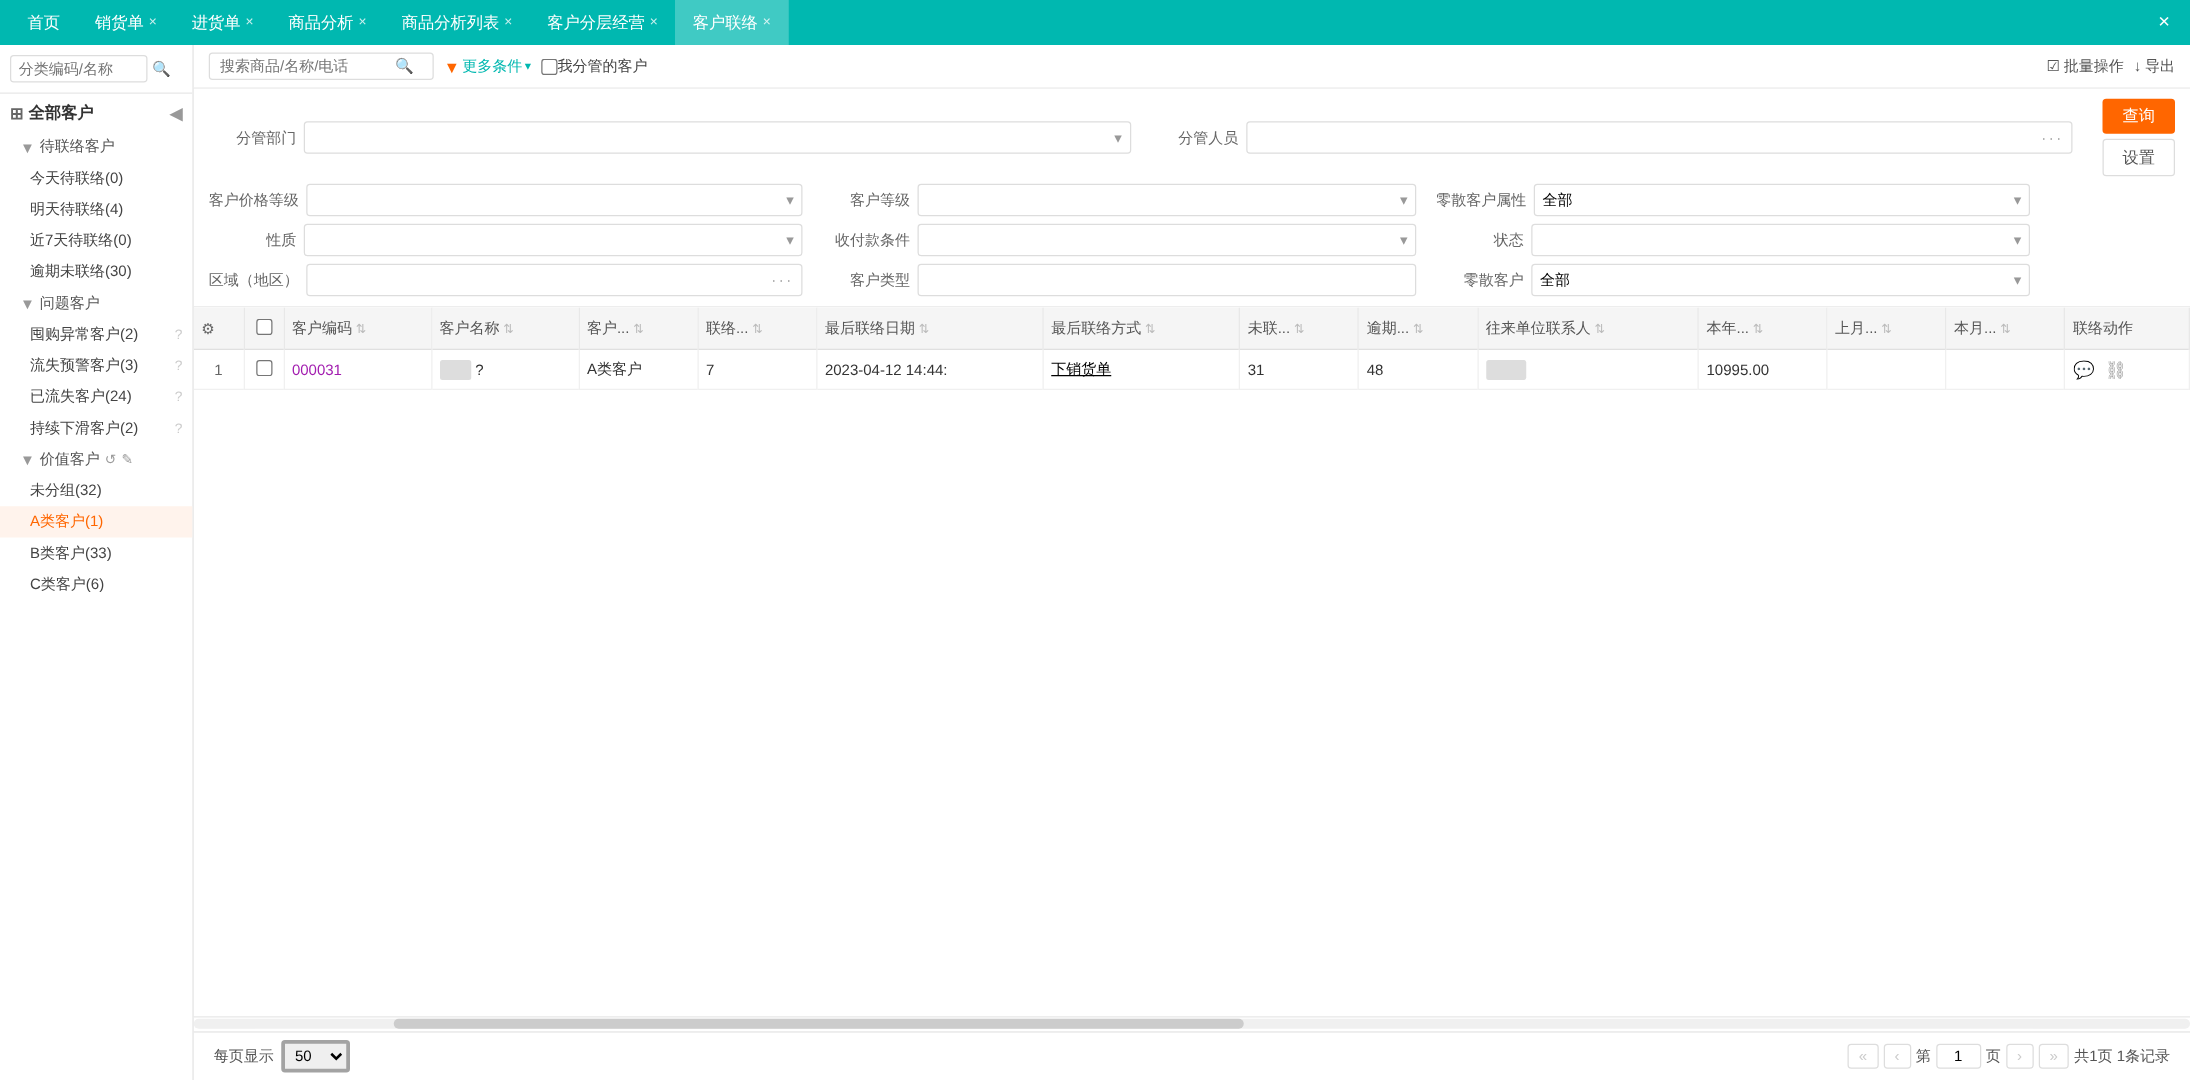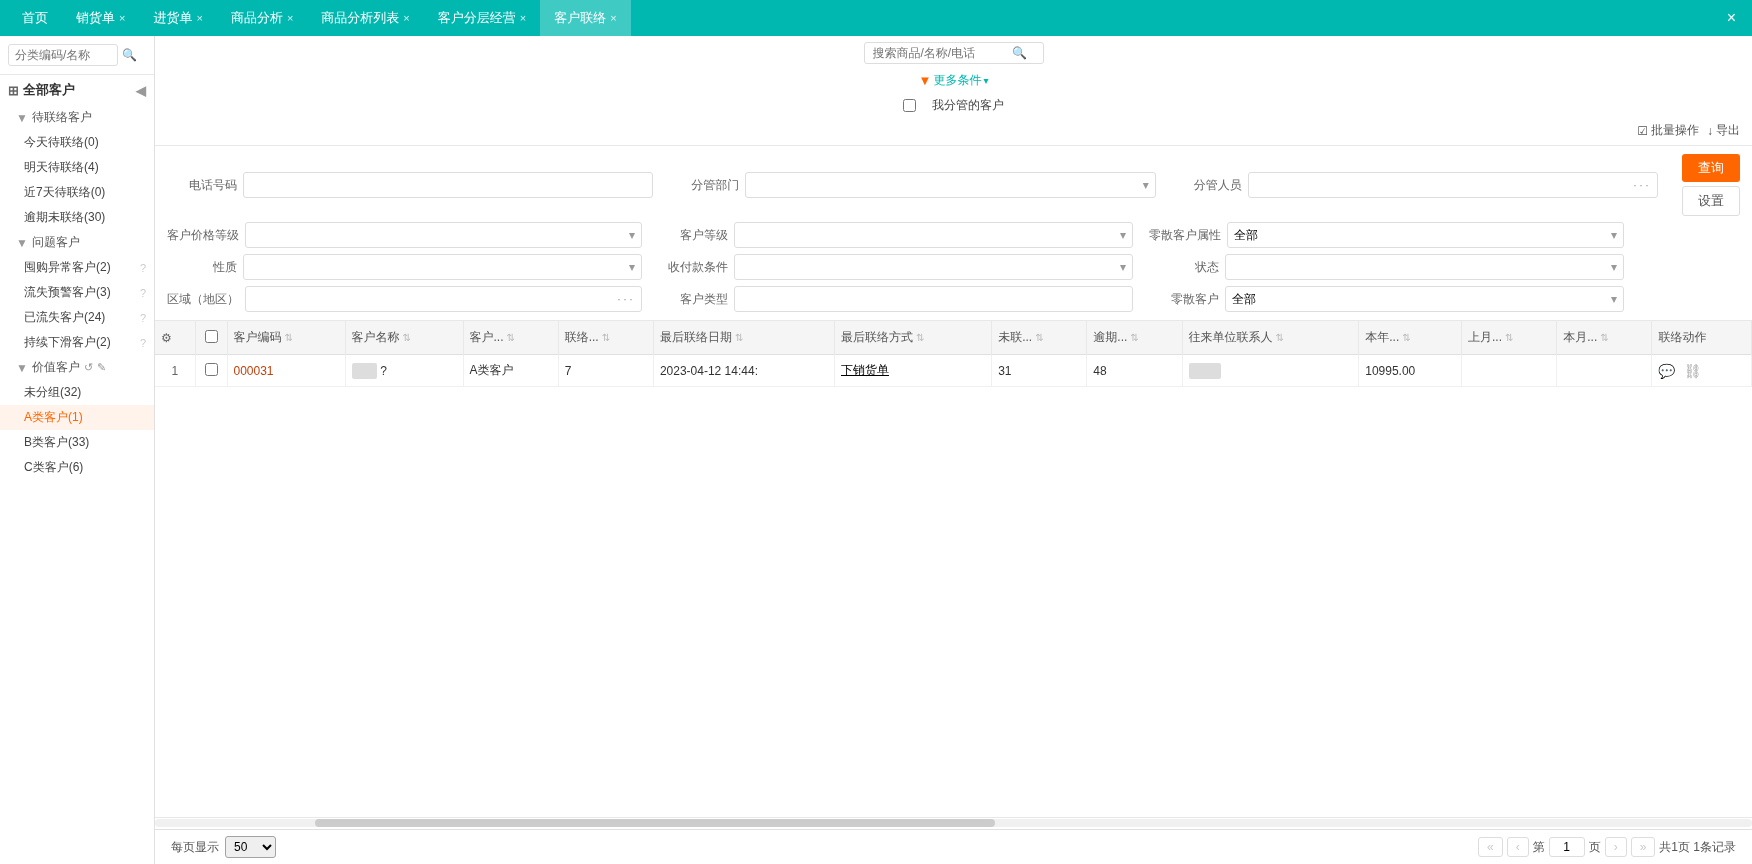--- a/index.html
+++ b/index.html
@@ -120,21 +120,20 @@
     }
 
     
     .filter-bar {
       background: #fff;
       padding: 6px 12px;
       display: flex;
       align-items: center;
       gap: 8px;
       border-bottom: 1px solid #e8e8e8;
-      flex-direction: column;
     }
     .filter-search {
       display: flex;
       align-items: center;
       border: 1px solid #ddd;
       border-radius: 3px;
       padding: 3px 8px;
       width: 180px;
     }
     .filter-search input {
@@ -148,21 +147,21 @@
       color: #00b8b0;
       cursor: pointer;
       display: flex;
       align-items: center;
       gap: 2px;
       font-size: 12px;
     }
     .filter-checkbox {
       display: flex;
       align-items: center;
-      gap: 16px;
+      gap: 0;
       font-size: 12px;
       color: #444;
       cursor: pointer;
     }
     .filter-right {
       margin-left: auto;
       display: flex;
       gap: 8px;
     }
     .btn-batch {
@@ -308,21 +307,21 @@
       gap: 28px;
       font-size: 12px;
       color: #555;
     }
     .footer-page-size {
       display: flex;
       align-items: center;
       gap: 6px;
     }
     .footer-page-size select {
-      border: 1px solid #a3a3a3;
+      border: 3px solid #a3a3a3;
       border-radius: 3px;
       padding: 2px 4px;
       font-size: 12px;
     }
     .footer-pagination {
       display: flex;
       align-items: center;
       gap: 4px;
       margin-left: auto;
     }
@@ -512,24 +511,20 @@
           <span>↓</span>
           <span>导出</span>
         </div>
       </div>
     </div>
 
     <div class="advanced-filter">
 
       <div class="filter-row">
         <div class="filter-field">
-          <label>电话号码</label>
-          <div class="field-input"></div>
-        </div>
-        <div class="filter-field">
           <label>分管部门</label>
           <div class="field-input">
             <span></span>
               <span class="chevron">▾</span>
           </div>
         </div>
         <div class="filter-field">
           <label>分管人员</label>
           <div class="field-input">
             <span></span>
@@ -703,21 +698,21 @@
               <span>联络动作</span>
             </th>
           </tr>
         </thead>
         <tbody>
           <tr>
             <td class="row-num">1</td>
             <td class="checkbox-cell">
               <input type="checkbox" style="">
             </td>
-            <td style="color:#c2410c;cursor:pointer;">000031</td>
+            <td style="color:#a21caf;cursor:pointer;">000031</td>
             <td>
               <span class="blurred-name">&nbsp;&nbsp;&nbsp;&nbsp;</span>
               <span>?</span>
             </td>
             <td>A类客户</td>
             <td>7</td>
             <td>2023-04-12 14:44:</td>
             <td>
               <span class="td-link">下销货单</span>
             </td>

